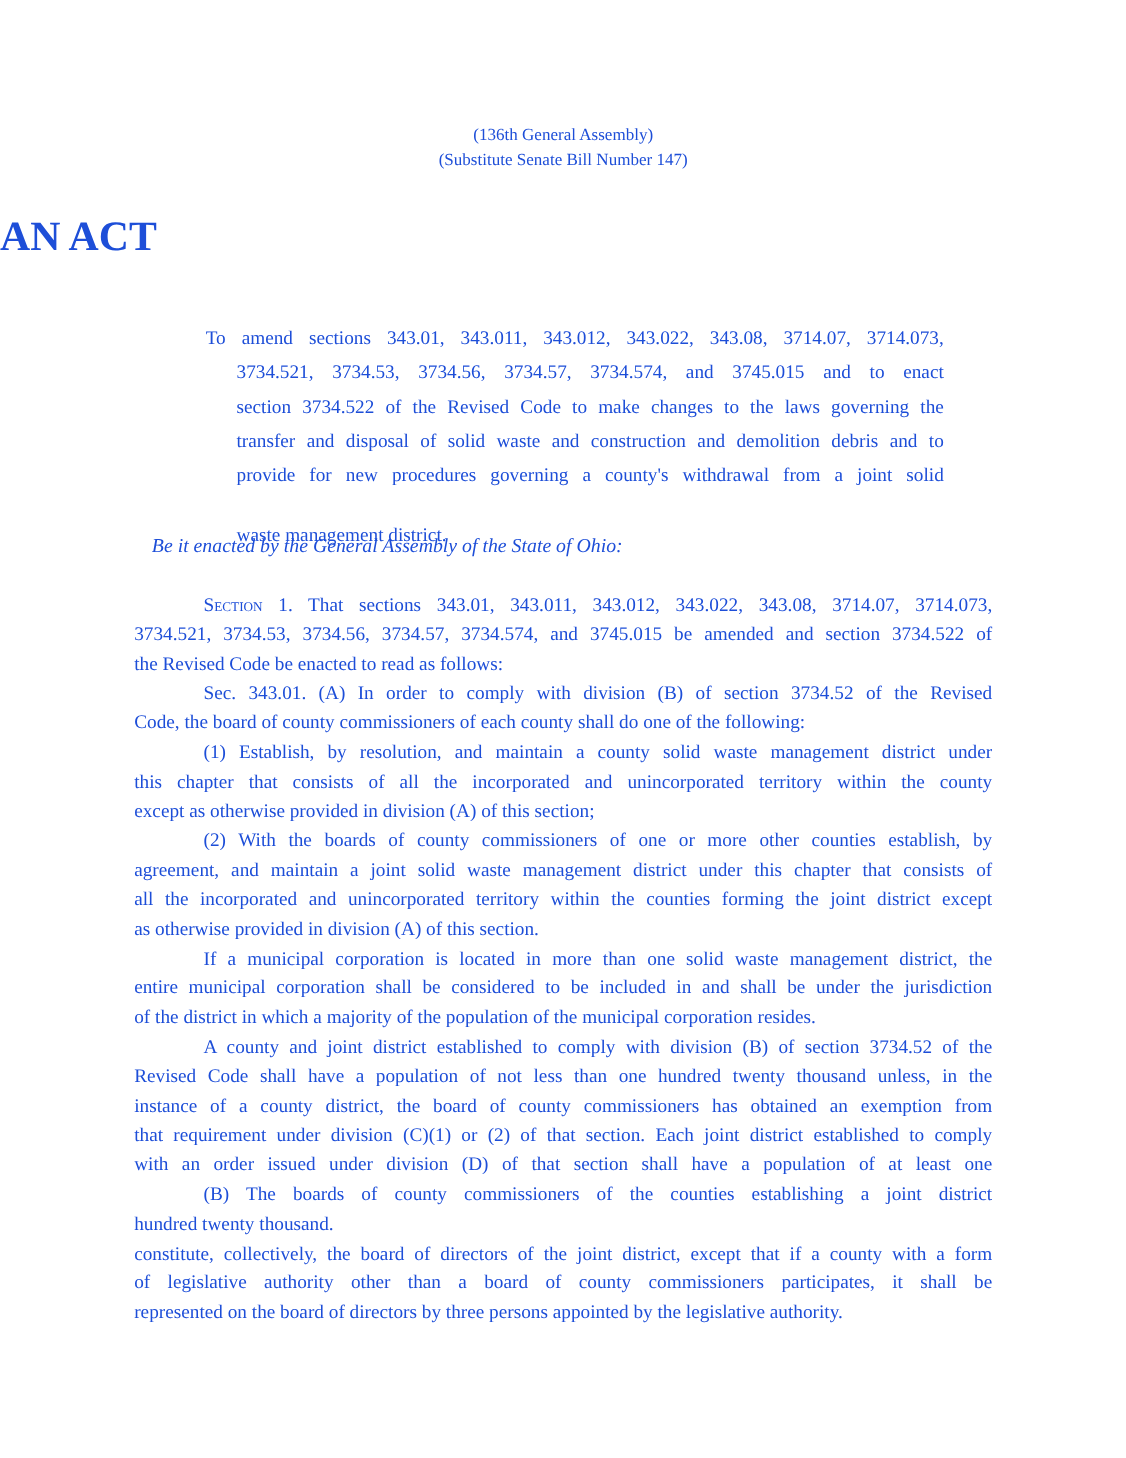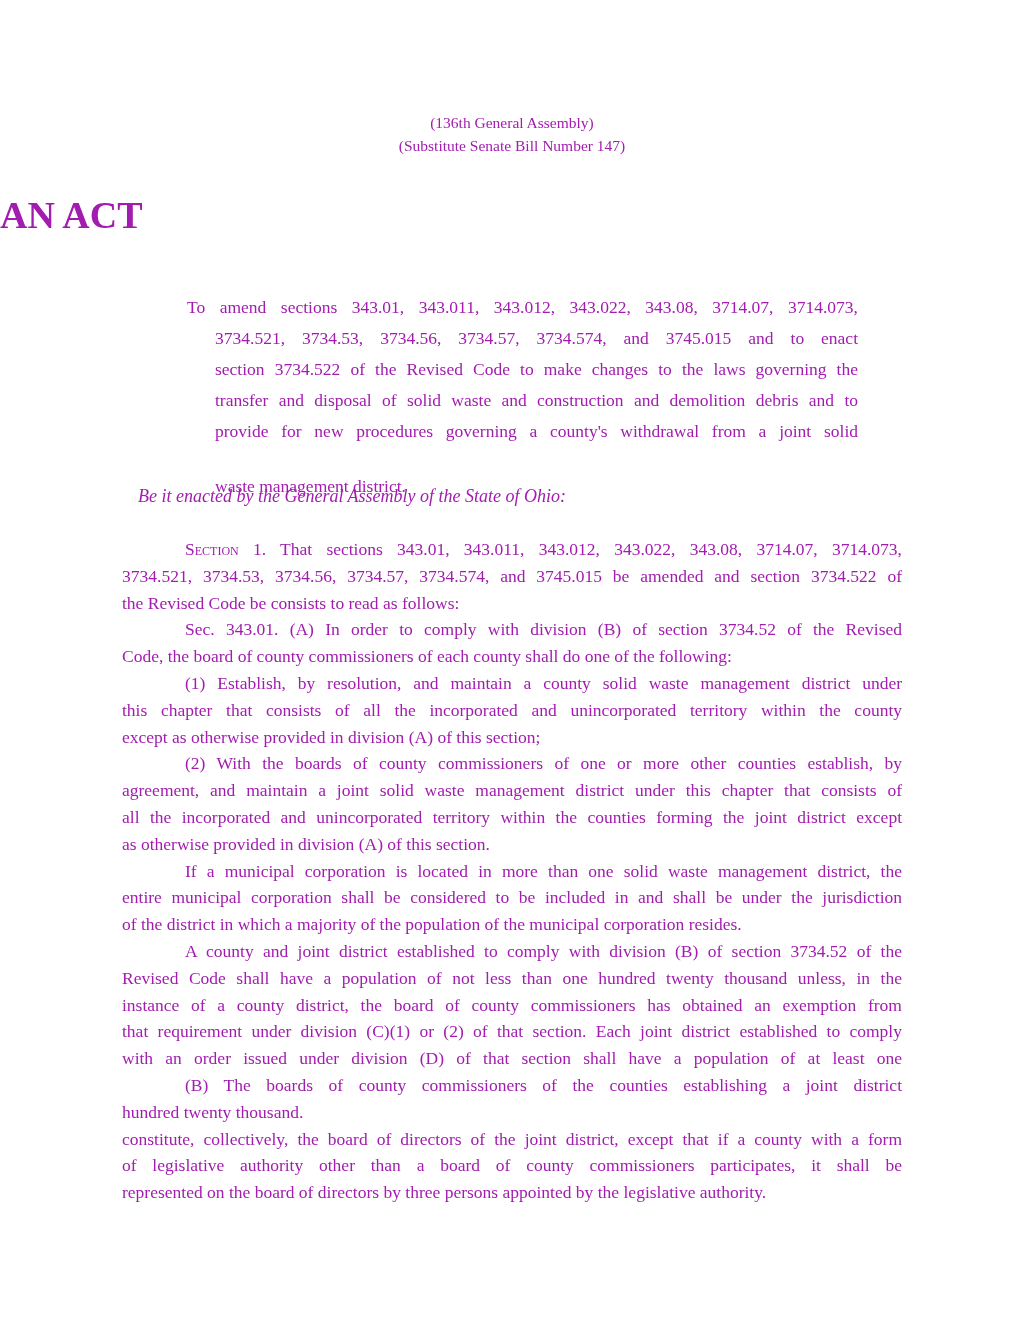--- a/index.html
+++ b/index.html
@@ -5,21 +5,21 @@
   html, body {
     margin: 0;
     padding: 0;
     background: #ffffff;
   }
   .page {
     position: relative;
     width: 1024px;
     height: 1325px;
     background: #ffffff;
-    color: #a21caf;
+    color: #1d4ed8;
     font-family: "Liberation Serif", "DejaVu Serif", serif;
     overflow: hidden;
   }
   .doc-header {
     position: absolute;
     top: 112px;
     left: 0;
     width: 100%;
     text-align: center;
     font-size: 15.5px;
@@ -106,21 +106,21 @@
       <div class="pre-line">transfer and disposal of solid waste and construction and demolition debris and to</div>
       <div class="pre-line">provide for new procedures governing a county's withdrawal from a joint solid</div>
       <div class="pre-line last">waste management district.</div>
     </div>
 
   <div class="enacting">Be it enacted by the General Assembly of the State of Ohio:</div>
 
   <div class="body-text" id="body-text">
       <div class="body-line first"><span class="smallcaps">Section</span> 1. That sections 343.01, 343.011, 343.012, 343.022, 343.08, 3714.07, 3714.073,</div>
       <div class="body-line">3734.521, 3734.53, 3734.56, 3734.57, 3734.574, and 3745.015 be amended and section 3734.522 of</div>
-      <div class="body-line last">the Revised Code be consists to read as follows:</div>
+      <div class="body-line last">the Revised Code be enacted to read as follows:</div>
       <div class="body-line first">Sec. 343.01. (A) In order to comply with division (B) of section 3734.52 of the Revised</div>
       <div class="body-line last">Code, the board of county commissioners of each county shall do one of the following:</div>
       <div class="body-line first">(1) Establish, by resolution, and maintain a county solid waste management district under</div>
       <div class="body-line">this chapter that consists of all the incorporated and unincorporated territory within the county</div>
       <div class="body-line last">except as otherwise provided in division (A) of this section;</div>
       <div class="body-line first">(2) With the boards of county commissioners of one or more other counties establish, by</div>
       <div class="body-line">agreement, and maintain a joint solid waste management district under this chapter that consists of</div>
       <div class="body-line">all the incorporated and unincorporated territory within the counties forming the joint district except</div>
       <div class="body-line last">as otherwise provided in division (A) of this section.</div>
       <div class="body-line first">If a municipal corporation is located in more than one solid waste management district, the</div>

